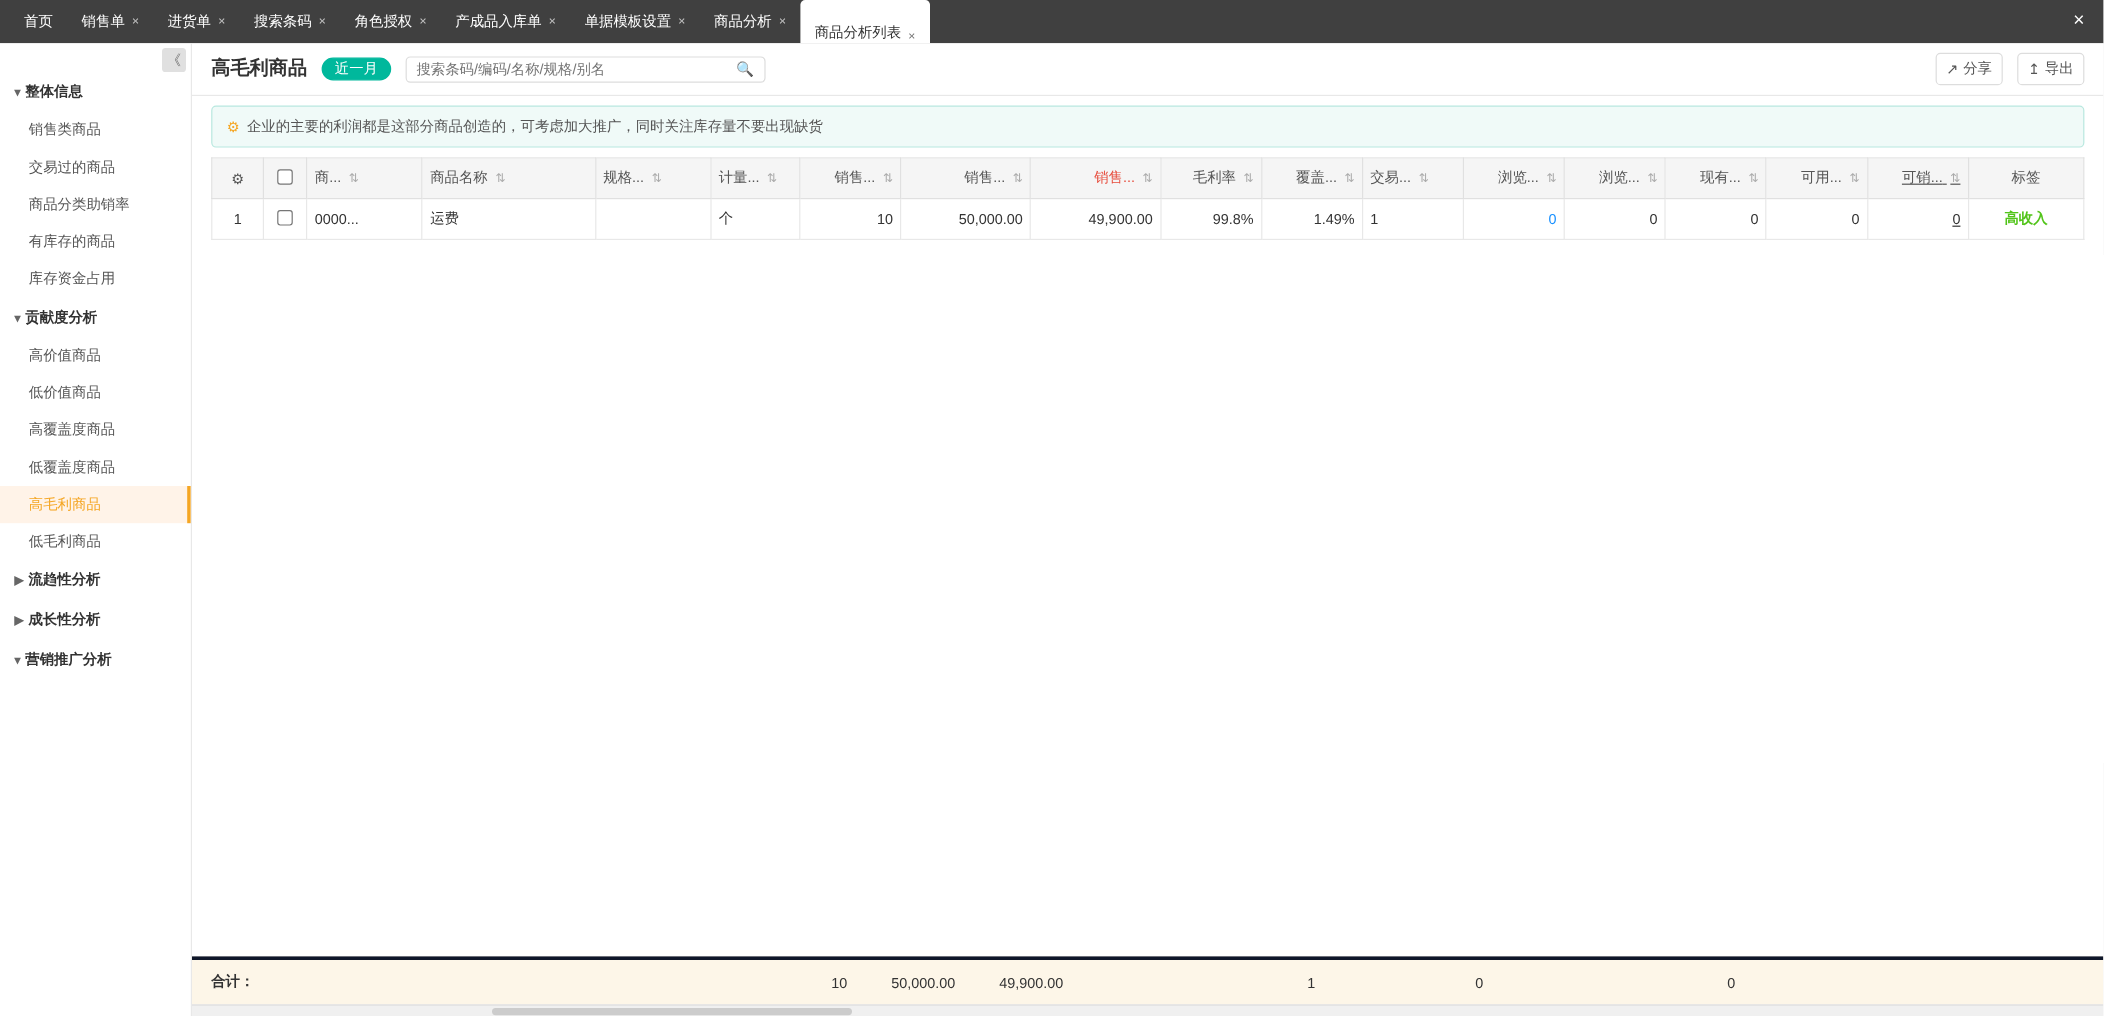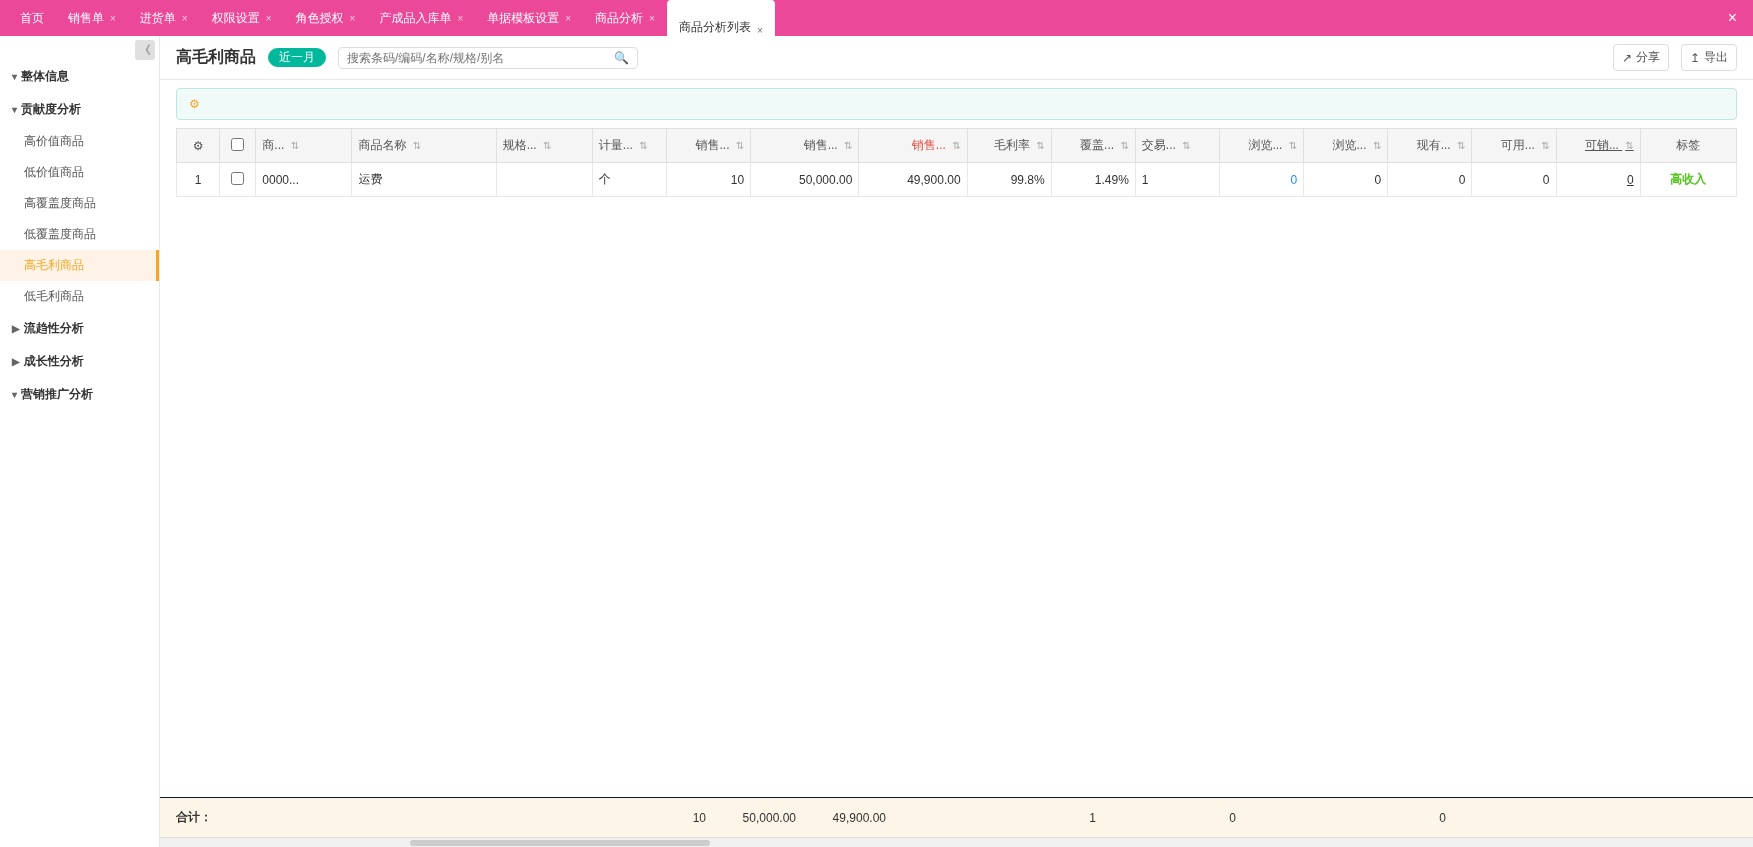--- a/index.html
+++ b/index.html
@@ -1,20 +1,20 @@
 <!DOCTYPE html>
 <html><head>
   <meta charset="utf-8">
   <style>
     * { box-sizing: border-box; margin: 0; padding: 0; font-family: 'Microsoft YaHei', Arial, sans-serif; font-size: 12px; }
     body { background: #f5f5f5; overflow: hidden; height: 847px; display: flex; flex-direction: column; }
 
     
     .top-nav {
-      background: #ec4899;
+      background: #404040;
       display: flex;
       align-items: center;
       height: 36px;
       padding: 0 8px;
       color: white;
       flex-shrink: 0;
     }
     .nav-tab {
       padding: 0 12px;
       height: 36px;
@@ -228,21 +228,21 @@
     td.tag-high {
       color: #52c41a;
       font-weight: bold;
     }
     td a { color: #1890ff; text-decoration: none; }
 
     
     .footer-bar {
       height: 40px;
       background: #fdf6e8;
-      border-top: 1px solid #0f172a;
+      border-top: 3px solid #0f172a;
       display: flex;
       align-items: center;
       padding: 0 16px;
       flex-shrink: 0;
       font-size: 12px;
       color: #333;
     }
     .footer-bar .total-label {
       min-width: 60px;
       font-weight: bold;
@@ -302,21 +302,21 @@
   </div>
   <div class="nav-tab">
     <span>销售单</span>
     <span class="close-icon">×</span>
   </div>
   <div class="nav-tab">
     <span>进货单</span>
     <span class="close-icon">×</span>
   </div>
   <div class="nav-tab">
-    <span>权限设置</span>
+    <span>搜索条码</span>
     <span class="close-icon">×</span>
   </div>
   <div class="nav-tab">
     <span>角色授权</span>
     <span class="close-icon">×</span>
   </div>
   <div class="nav-tab">
     <span>产成品入库单</span>
     <span class="close-icon">×</span>
   </div>
@@ -343,20 +343,37 @@
 
       <div style="display:flex; justify-content:flex-end; padding: 4px 4px 0 0;">
         <div class="sidebar-collapse-btn" style="position:relative; right:0; top:0; width:20px; height:20px; border-radius:3px;">
           <span>《</span>
         </div>
       </div>
 
       <div class="sidebar-group-header">
         <span class="arrow">▾</span>
         <span>整体信息</span>
+      </div>
+      <div>
+        <div class="sidebar-item">
+          <span>销售类商品</span>
+        </div>
+        <div class="sidebar-item">
+          <span>交易过的商品</span>
+        </div>
+        <div class="sidebar-item">
+          <span>商品分类助销率</span>
+        </div>
+        <div class="sidebar-item">
+          <span>有库存的商品</span>
+        </div>
+        <div class="sidebar-item">
+          <span>库存资金占用</span>
+        </div>
       </div>
 
       <div class="sidebar-group-header">
         <span class="arrow">▾</span>
         <span>贡献度分析</span>
       </div>
       <div>
         <div class="sidebar-item">
           <span>高价值商品</span>
         </div>
@@ -410,20 +427,21 @@
         </button>
         <button class="action-btn">
           <span>↥</span>
           <span>导出</span>
         </button>
       </div>
     </div>
 
     <div class="tip-bar">
       <span class="tip-icon">⚙</span>
+      <span>企业的主要的利润都是这部分商品创造的，可考虑加大推广，同时关注库存量不要出现缺货</span>
     </div>
 
     <div class="table-container">
       <table>
         <thead>
           <tr>
             <th class="gear-th">⚙</th>
             <th class="col-check"><input type="checkbox" style=""></th>
             <th class="col-code">
               <span>商...</span>

